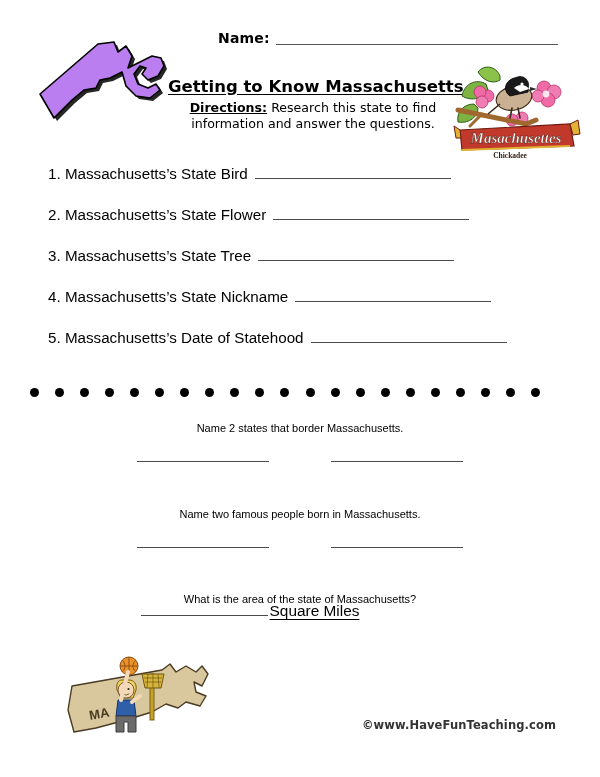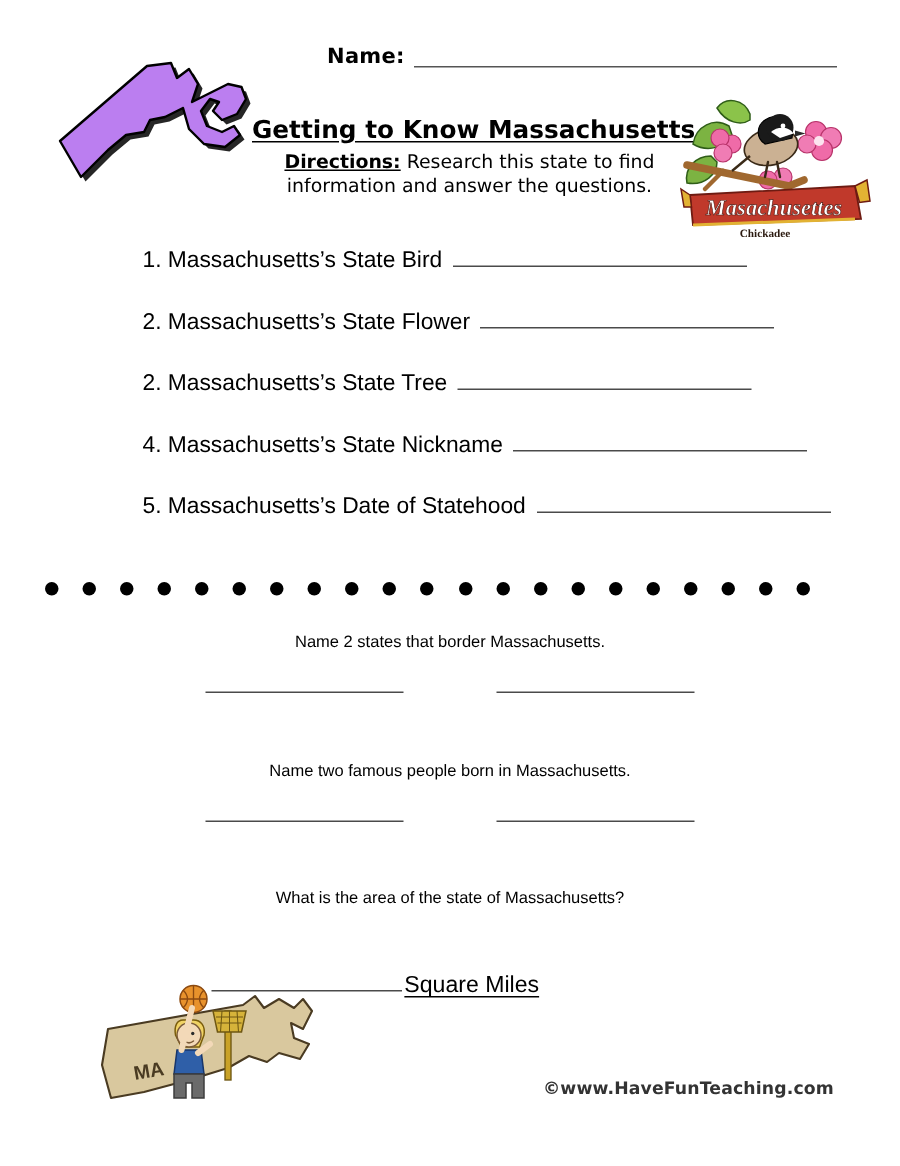--- a/index.html
+++ b/index.html
@@ -81,21 +81,20 @@
   }
   .q-row {
     display: flex;
     align-items: baseline;
     height: 41px;
   }
   .q-text {
     font-family: "Liberation Sans", sans-serif;
     font-size: 15.2px;
     white-space: nowrap;
-    margin-left: 47px;
   }
   .q-blank {
     margin-left: 7px;
     border-bottom: 1.5px solid #4a4a4a;
     height: 12px;
     width: 196px;
     flex: 0 0 auto;
   }
 
   
@@ -136,21 +135,21 @@
   .wide-blank {
     width: 132px;
     border-bottom: 1.6px solid #4a4a4a;
     height: 1px;
   }
 
   
   .sqm-row {
     position: absolute;
     left: 0;
-    top: 646px;
+    top: 601px;
     width: 500px;
     display: flex;
     justify-content: center;
     align-items: baseline;
   }
   .sqm-blank {
     width: 127px;
     border-bottom: 1.6px solid #4a4a4a;
     height: 14px;
   }
@@ -285,21 +284,21 @@
   <div class="questions">
     <div class="q-row">
       <span class="q-text">1. Massachusetts’s State Bird</span>
       <span class="q-blank"></span>
     </div>
     <div class="q-row">
       <span class="q-text">2. Massachusetts’s State Flower</span>
       <span class="q-blank"></span>
     </div>
     <div class="q-row">
-      <span class="q-text">2. Massachusetts’s State Tree</span>
+      <span class="q-text">3. Massachusetts’s State Tree</span>
       <span class="q-blank"></span>
     </div>
     <div class="q-row">
       <span class="q-text">4. Massachusetts’s State Nickname</span>
       <span class="q-blank"></span>
     </div>
     <div class="q-row">
       <span class="q-text">5. Massachusetts’s Date of Statehood</span>
       <span class="q-blank"></span>
     </div>

